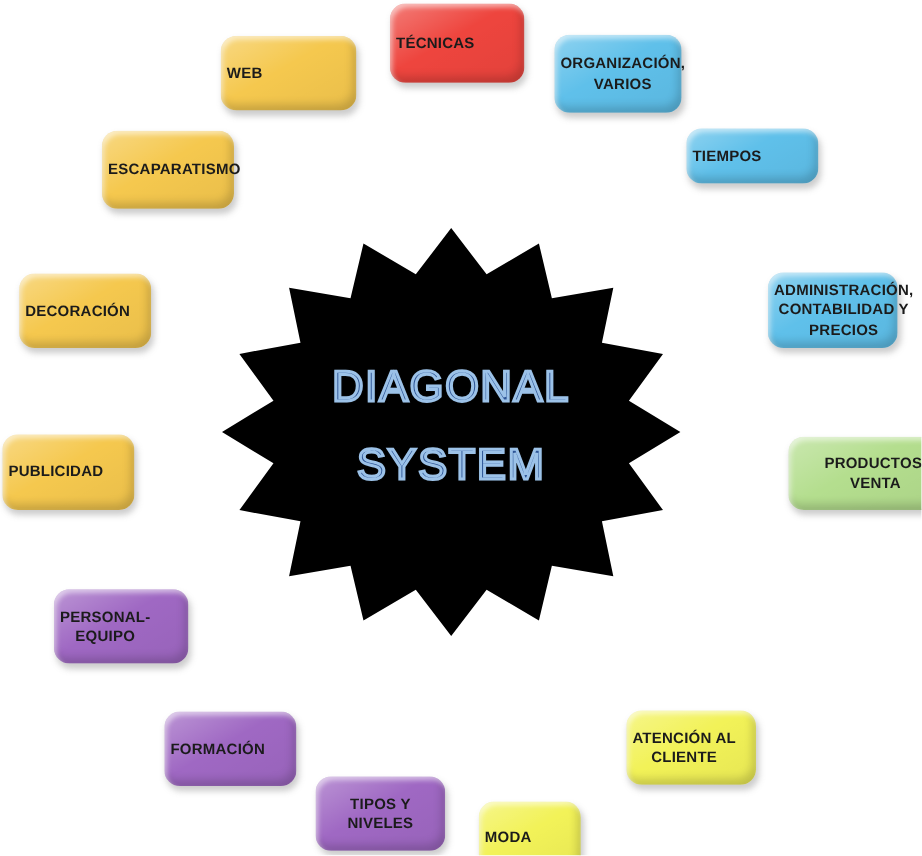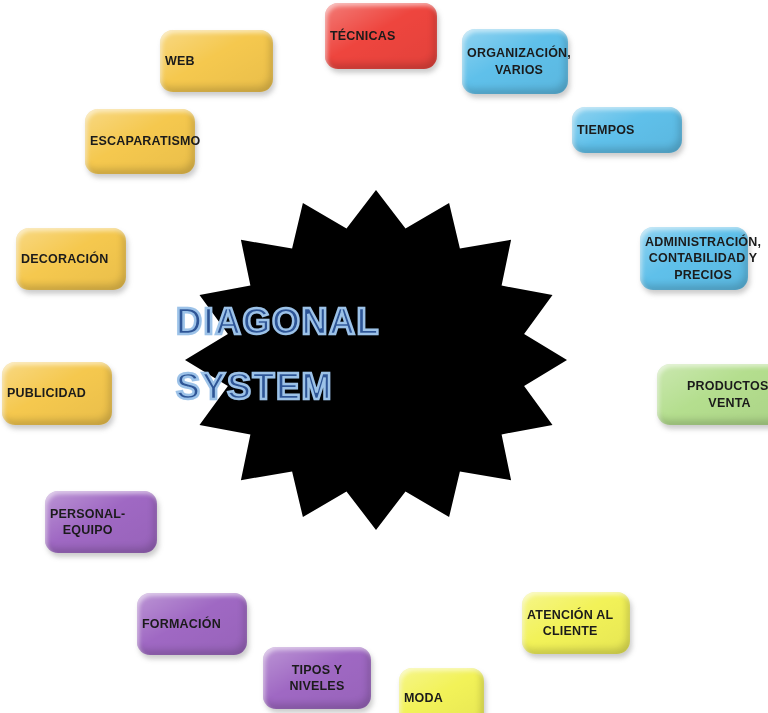--- a/index.html
+++ b/index.html
@@ -8,22 +8,22 @@
     width:768px; height:713px;
     background:#ffffff;
     overflow:hidden;
     font-family:"Liberation Sans", sans-serif;
   }
   
   .star-svg { position:absolute; left:0; top:0; }
   .center-title {
     position:absolute;
     left:176px; width:400px;
-    text-align:left;
-    font-weight:bold;
+    text-align:center;
+    font-weight:normal;
     font-size:36px;
     letter-spacing:1.5px;
     line-height:40px;
     color:var(--title-fill,#2E5596);
     -webkit-text-stroke:2.5px var(--title-outline,#9CC2E8);
     text-shadow:0 0 2px rgba(160,195,240,0.45);
   }
   .center-title.line1 { top:302px; }
   .center-title.line2 { top:367px; }
   
@@ -57,21 +57,21 @@
     <polygon points="376,190 405.5,228.6 449.1,202.9 459.9,248.6 511.1,239.8 501.6,285.6 552.5,294.9 524.1,333.9 567,360 524.1,386.1 552.5,425.1 501.6,434.4 511.1,480.2 459.9,471.4 449.1,517.1 405.5,491.4 376,530 346.5,491.4 302.9,517.1 292.1,471.4 240.9,480.2 250.4,434.4 199.5,425.1 227.9,386.1 185,360 227.9,333.9 199.5,294.9 250.4,285.6 240.9,239.8 292.1,248.6 302.9,202.9 346.5,228.6" fill="#000000"></polygon>
   </svg>
 
   <div class="center-title line1">DIAGONAL</div>
   <div class="center-title line2">SYSTEM</div>
 
   <div class="node" style="left:325px;top:3px;width:112px;height:66px" data-color="red">
     <span class="node-label">TÉCNICAS</span>
   </div>
 
-  <div class="node" style="left:160px;top:30px;width:113px;height:62px" data-color="orange">
+  <div class="node" style="left:184px;top:30px;width:113px;height:62px" data-color="orange">
     <span class="node-label">WEB</span>
   </div>
 
   <div class="node" style="left:462px;top:29px;width:106px;height:65px" data-color="blue">
     <span class="node-label">ORGANIZACIÓN,
 VARIOS</span>
   </div>
 
   <div class="node" style="left:85px;top:109px;width:110px;height:65px" data-color="orange">
     <span class="node-label">ESCAPARATISMO</span>

